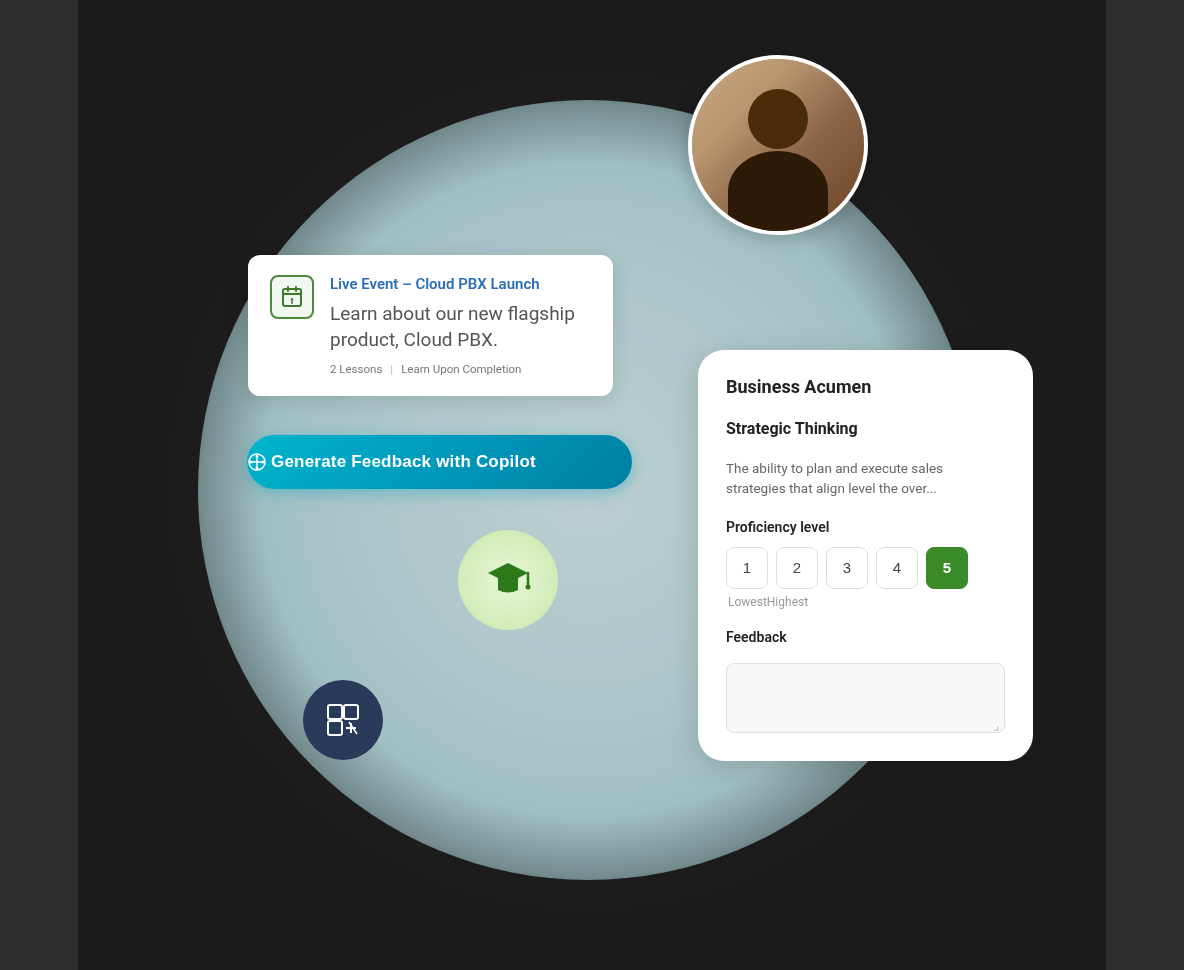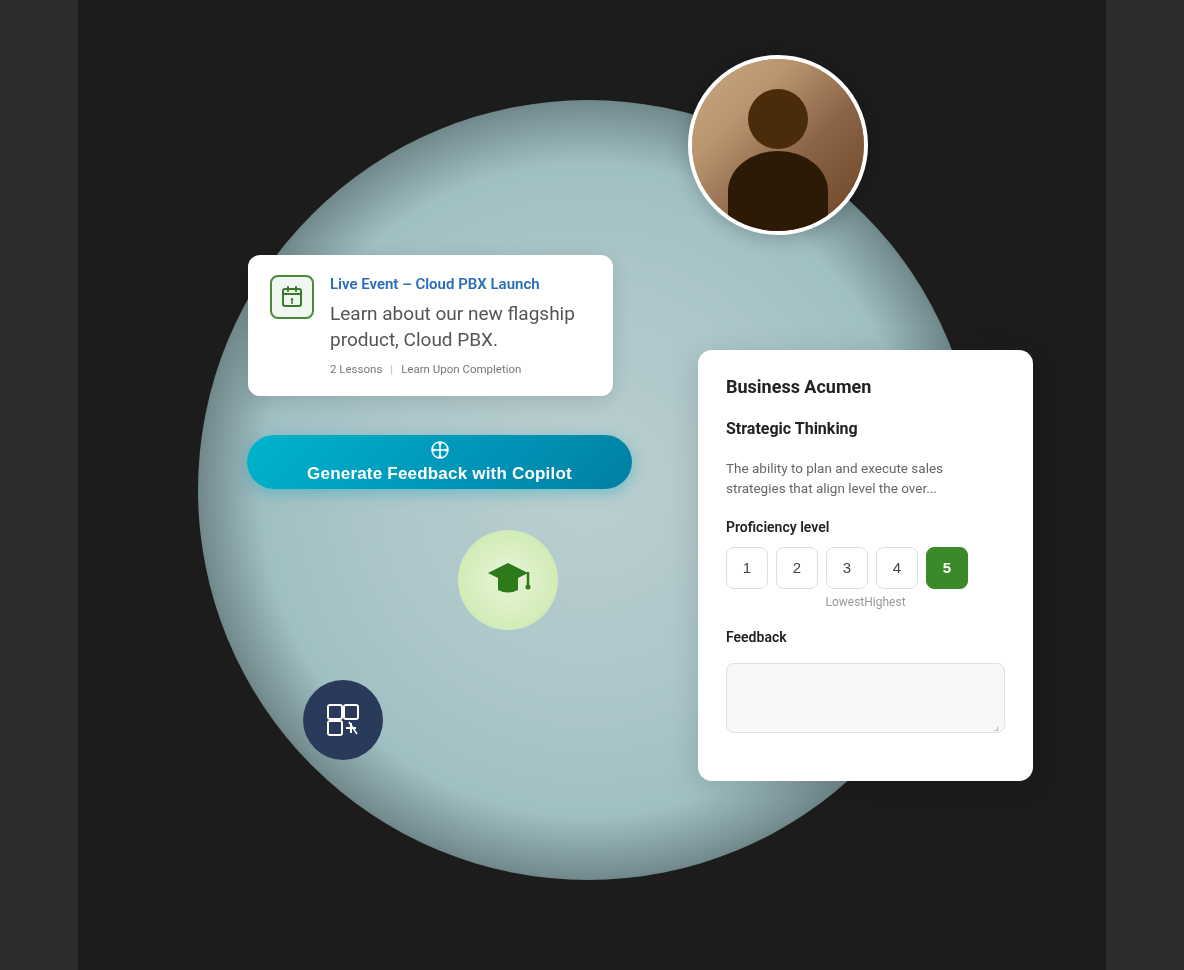--- a/index.html
+++ b/index.html
@@ -158,26 +158,24 @@
     .copilot-btn {
       position: absolute;
       top: 435px;
       left: 169px;
       width: 385px;
       height: 54px;
       background: linear-gradient(135deg, #00b4cc 0%, #0099bb 50%, #007fa3 100%);
       border-radius: 30px;
       display: flex;
       align-items: center;
-      justify-content: center;
       gap: 4px;
       cursor: pointer;
       box-shadow: 0 4px 15px rgba(0, 160, 190, 0.4);
       border: none;
-      flex-direction: column;
     }
 
     .copilot-icon {
       color: #fff;
       font-size: 18px;
       display: flex;
       align-items: center;
     }
 
     .copilot-label {
@@ -218,22 +216,22 @@
       color: #fff;
     }
 
     
     .acumen-card {
       position: absolute;
       top: 350px;
       left: 620px;
       width: 335px;
       background: #fff;
-      border-radius: 14px;
-      padding: 26px 28px 44px;
+      border-radius: 26px;
+      padding: 26px 28px 24px;
       box-shadow: 0 6px 30px rgba(0,0,0,0.15);
     }
 
     .card-title {
       font-size: 18px;
       font-weight: 700;
       color: #222;
       margin-bottom: 22px;
     }
 
@@ -282,21 +280,21 @@
 
     .scale-btn.active {
       background: #3a8a2a;
       border-color: #3a8a2a;
       color: #fff;
       font-weight: 700;
     }
 
     .scale-labels {
       display: flex;
-      justify-content: center;
+      justify-content: flex-start;
       margin-bottom: 20px;
       padding: 0 2px;
     }
 
     .scale-label-text {
       font-size: 12px;
       color: #999;
     }
 
     .feedback-label {

